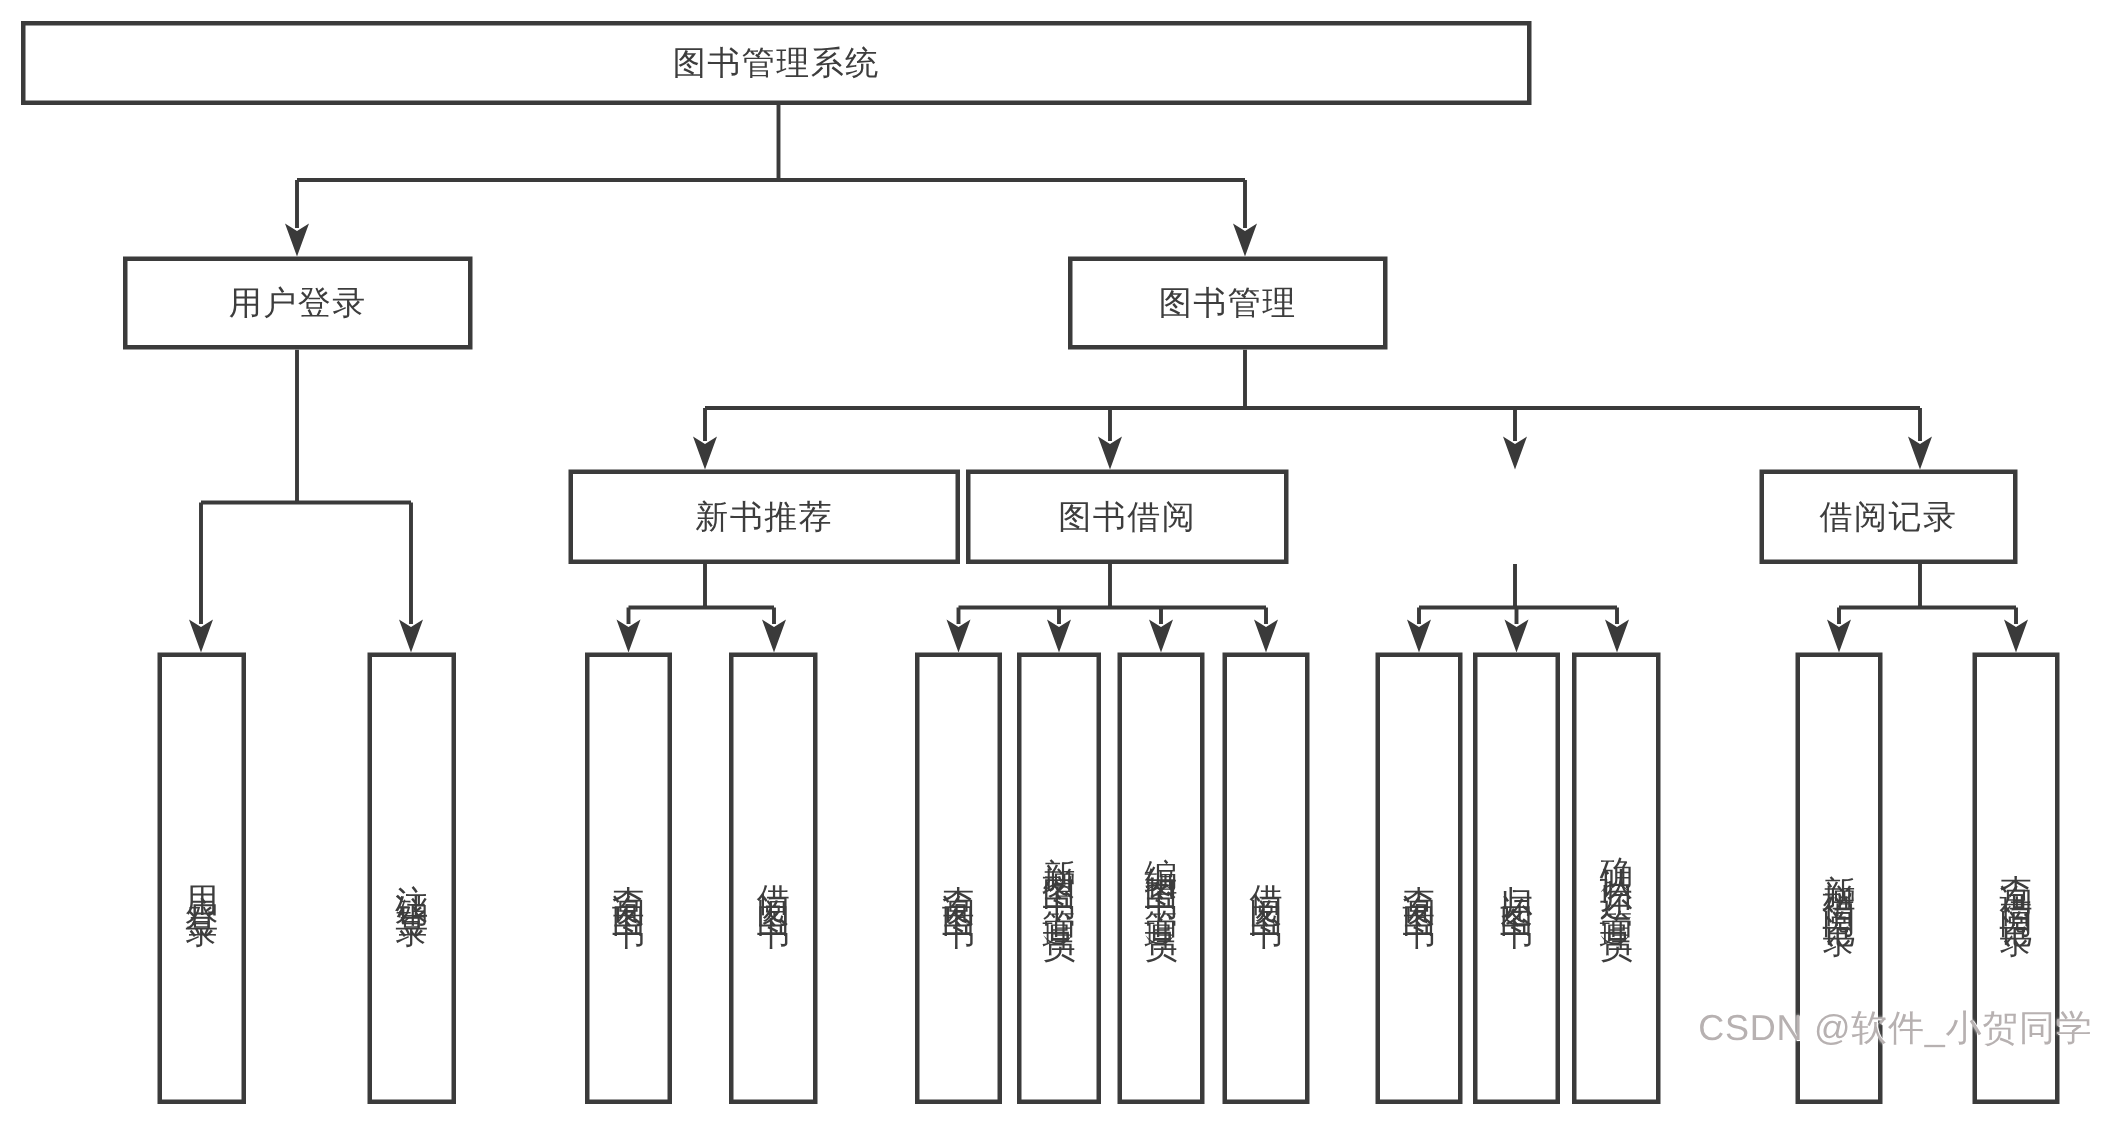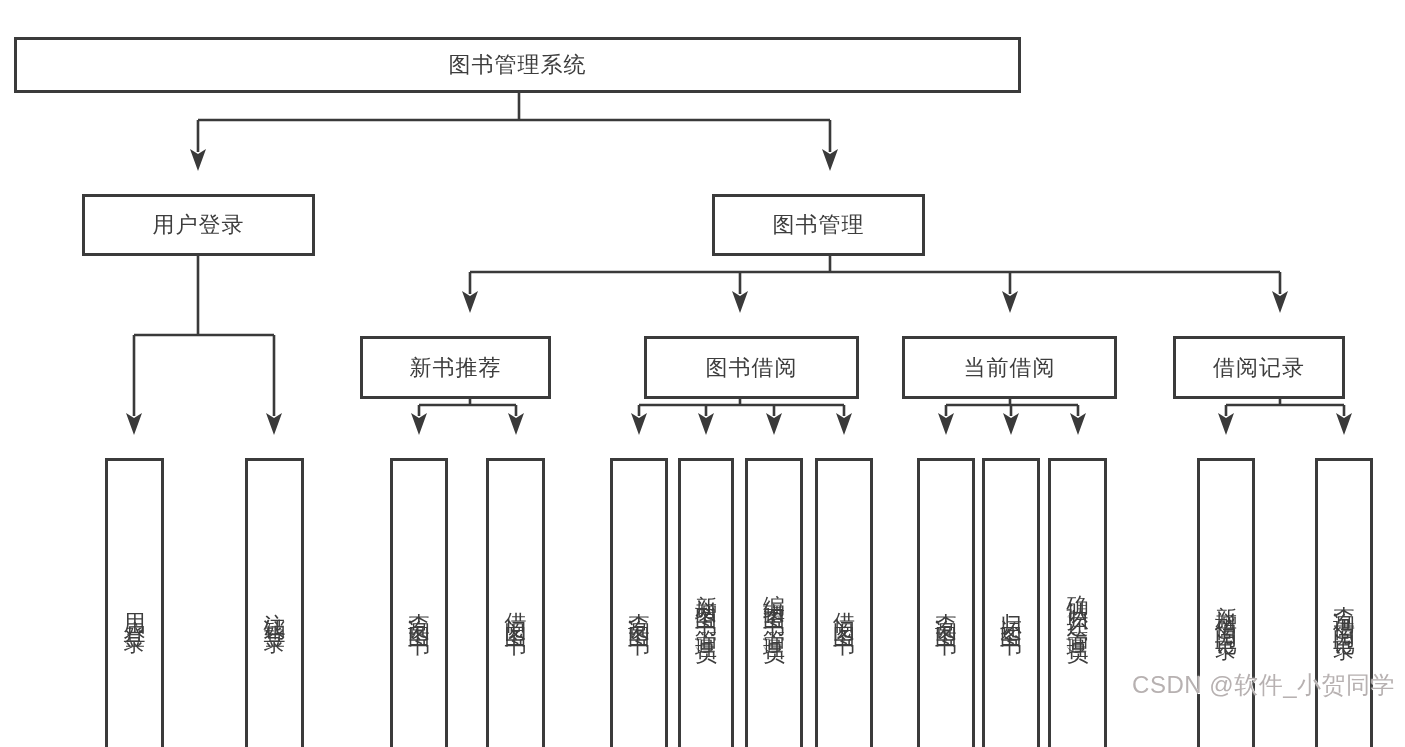--- a/index.html
+++ b/index.html
@@ -13,21 +13,20 @@
     position:relative;overflow:hidden;color:var(--text);
   }
   #stage{position:absolute;inset:0;width:1405px;height:747px;}
   svg.connectors{position:absolute;left:0;top:0;width:1405px;height:747px;pointer-events:none;}
   svg.connectors path{stroke:var(--line);stroke-width:2.6;fill:none;}
   svg.connectors polygon{fill:var(--line);stroke:none;}
   .node{
     position:absolute;box-sizing:border-box;background:#fff;
     border:3px solid var(--border);display:grid;place-items:center;
     color:var(--text);
-    margin-top:23px;
   }
   .node.h{font-size:22px;letter-spacing:1px;white-space:nowrap;}
   .node.v{top:435px;height:301px;}
   .vtext{
     writing-mode:vertical-rl;text-orientation:mixed;
     line-height:1;letter-spacing:7px;font-size:22px;white-space:nowrap;
   }
   .watermark{
     position:absolute;top:669px;right:10px;font-size:24px;
     color:var(--watermark);letter-spacing:0.5px;white-space:nowrap;
@@ -76,23 +75,22 @@
     <path d="M1280,376 L1280,405 M1226,405 L1344,405 M1226,405 L1226,416 M1344,405 L1344,416"></path>
     <use href="#arrow" x="1226" y="435"></use>
     <use href="#arrow" x="1344" y="435"></use>
   </svg>
 
   <div class="node h" style="left:14px;top:14px;width:1007px;height:56px">图书管理系统</div>
 
   <div class="node h" style="left:82px;top:171px;width:233px;height:62px">用户登录</div>
   <div class="node h" style="left:712px;top:171px;width:213px;height:62px">图书管理</div>
 
-  <div class="node h" style="left:360px;top:313px;width:191px;height:63px">新书推荐</div>
+  <div class="node h" style="left:379px;top:313px;width:261px;height:63px">新书推荐</div>
   <div class="node h" style="left:644px;top:313px;width:215px;height:63px">图书借阅</div>
-  <div class="node h" style="left:902px;top:313px;width:215px;height:63px">当前借阅</div>
   <div class="node h" style="left:1173px;top:313px;width:172px;height:63px">借阅记录</div>
 
   <div class="node v" style="left:105px;width:59px">
     <span class="vtext">用户登录</span>
   </div>
   <div class="node v" style="left:245px;width:59px">
     <span class="vtext">注销登录</span>
   </div>
 
   <div class="node v" style="left:390px;width:58px">

